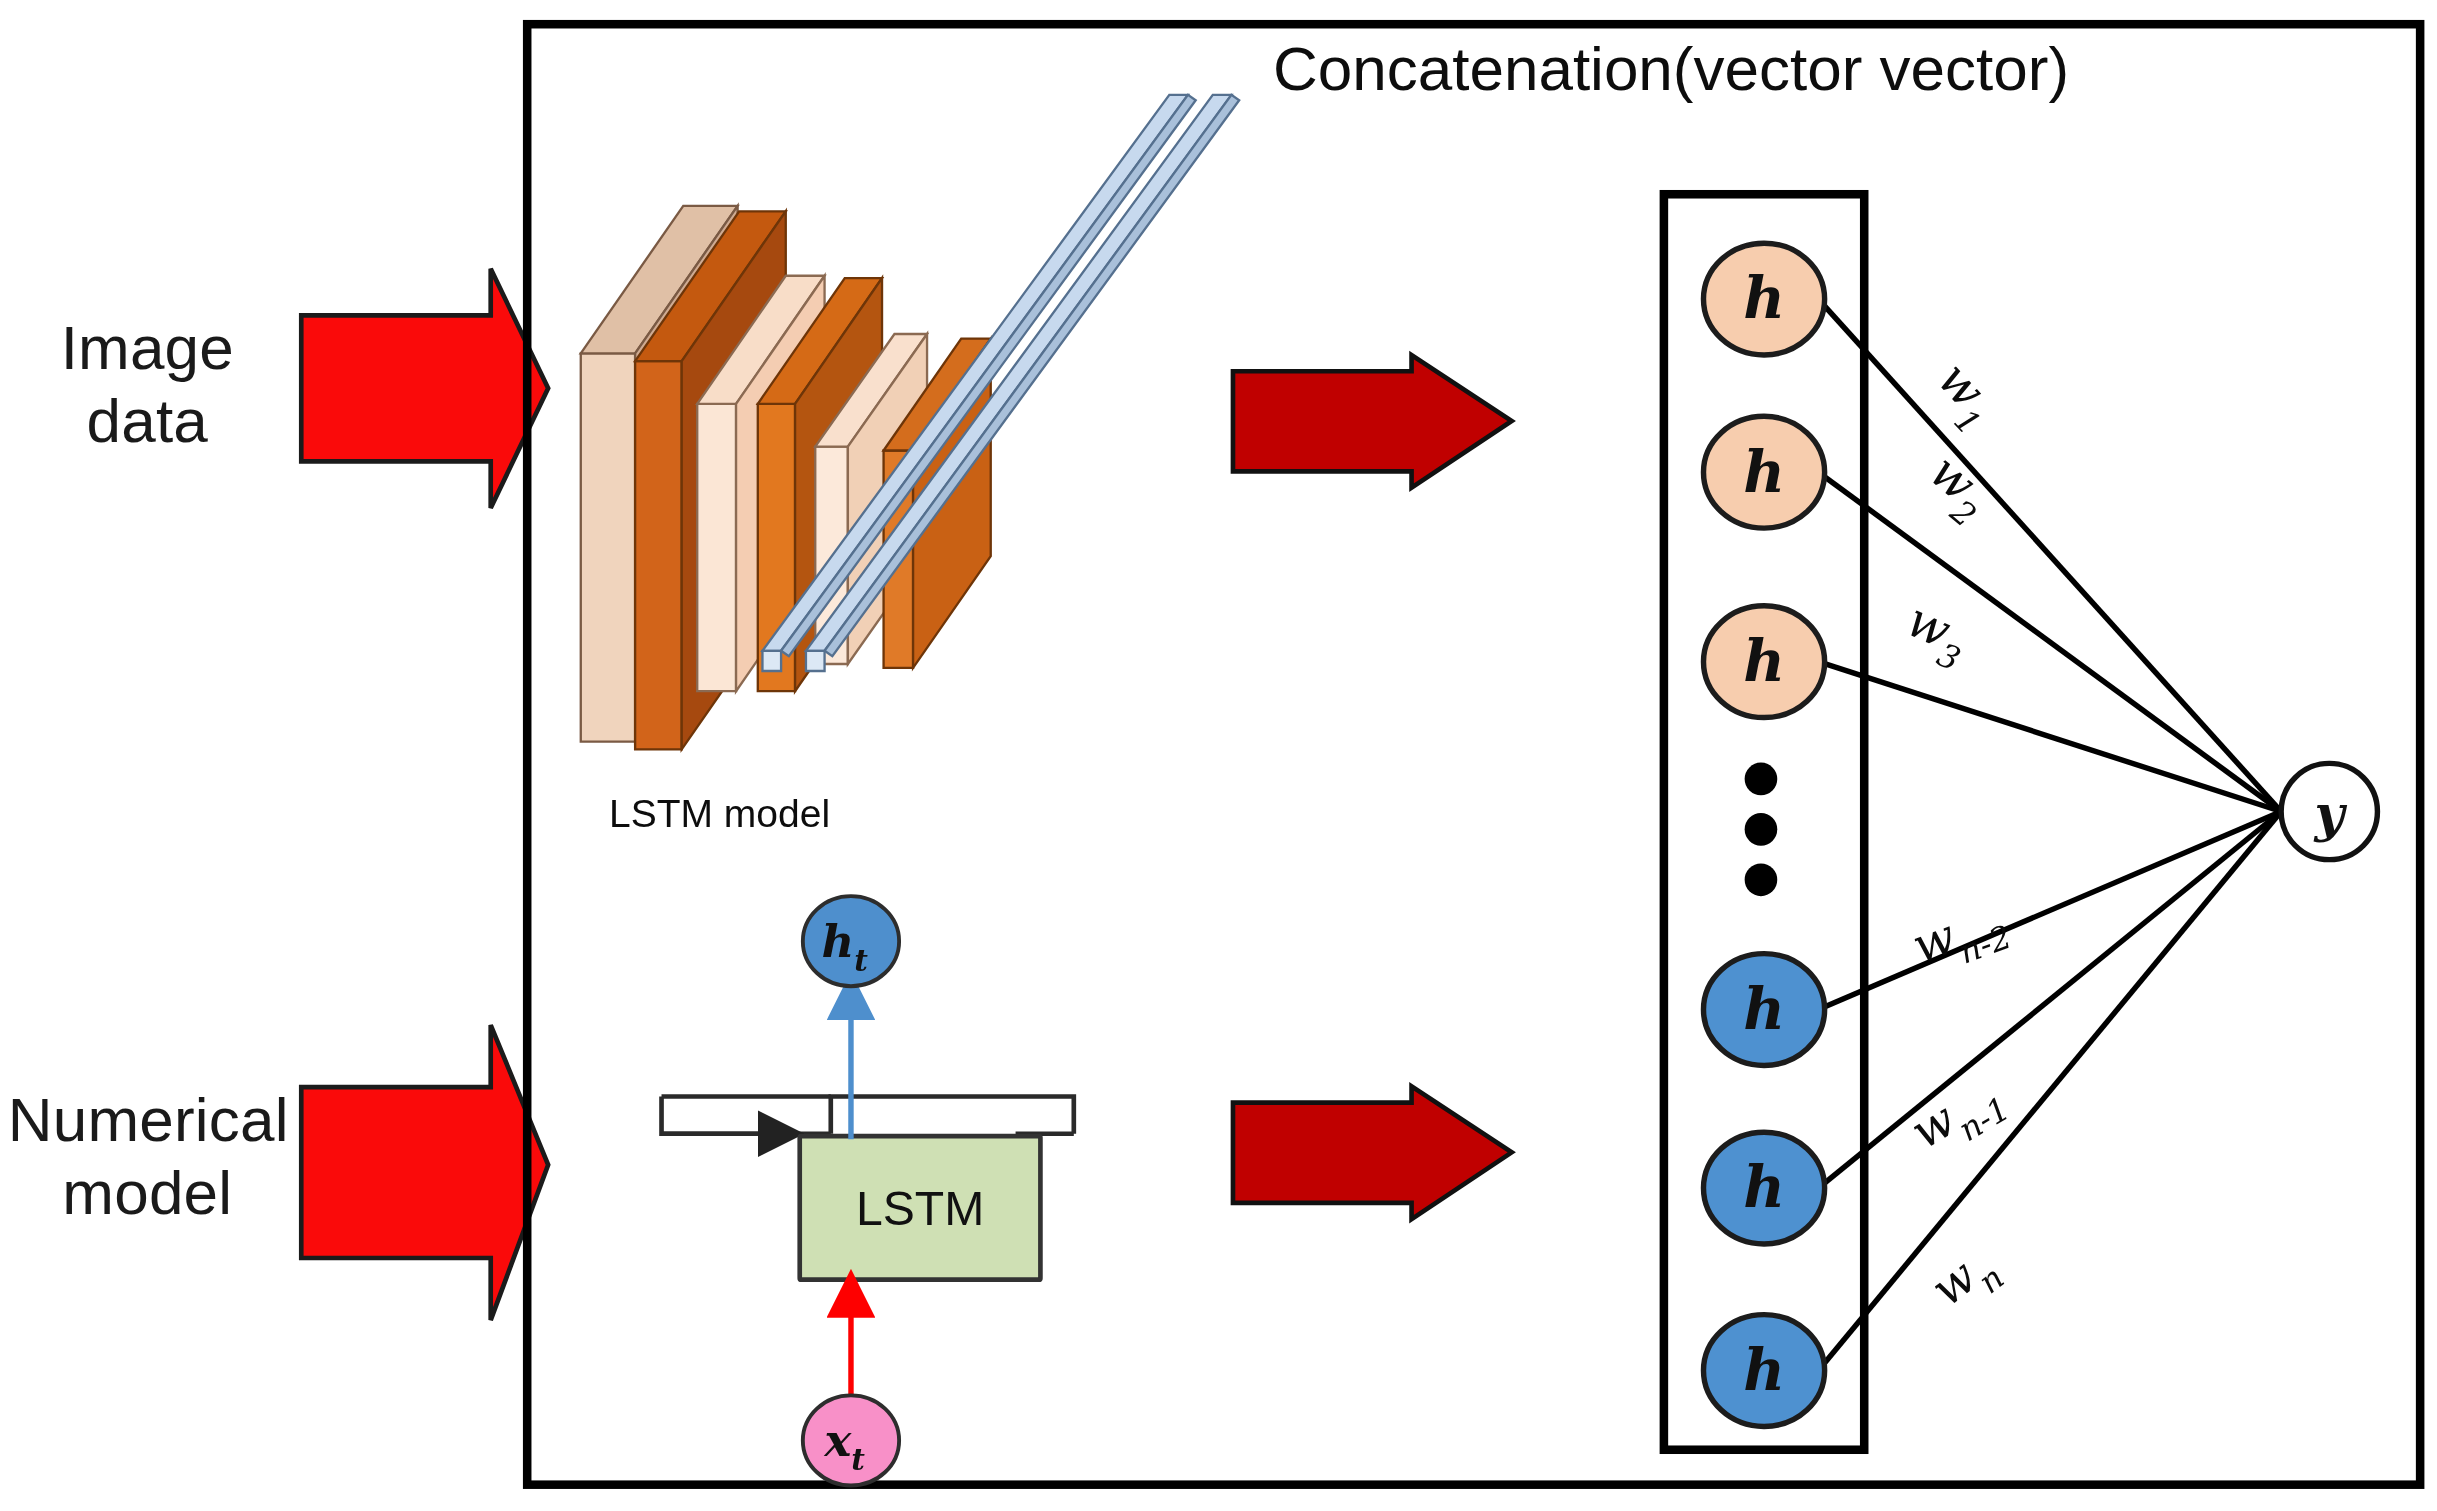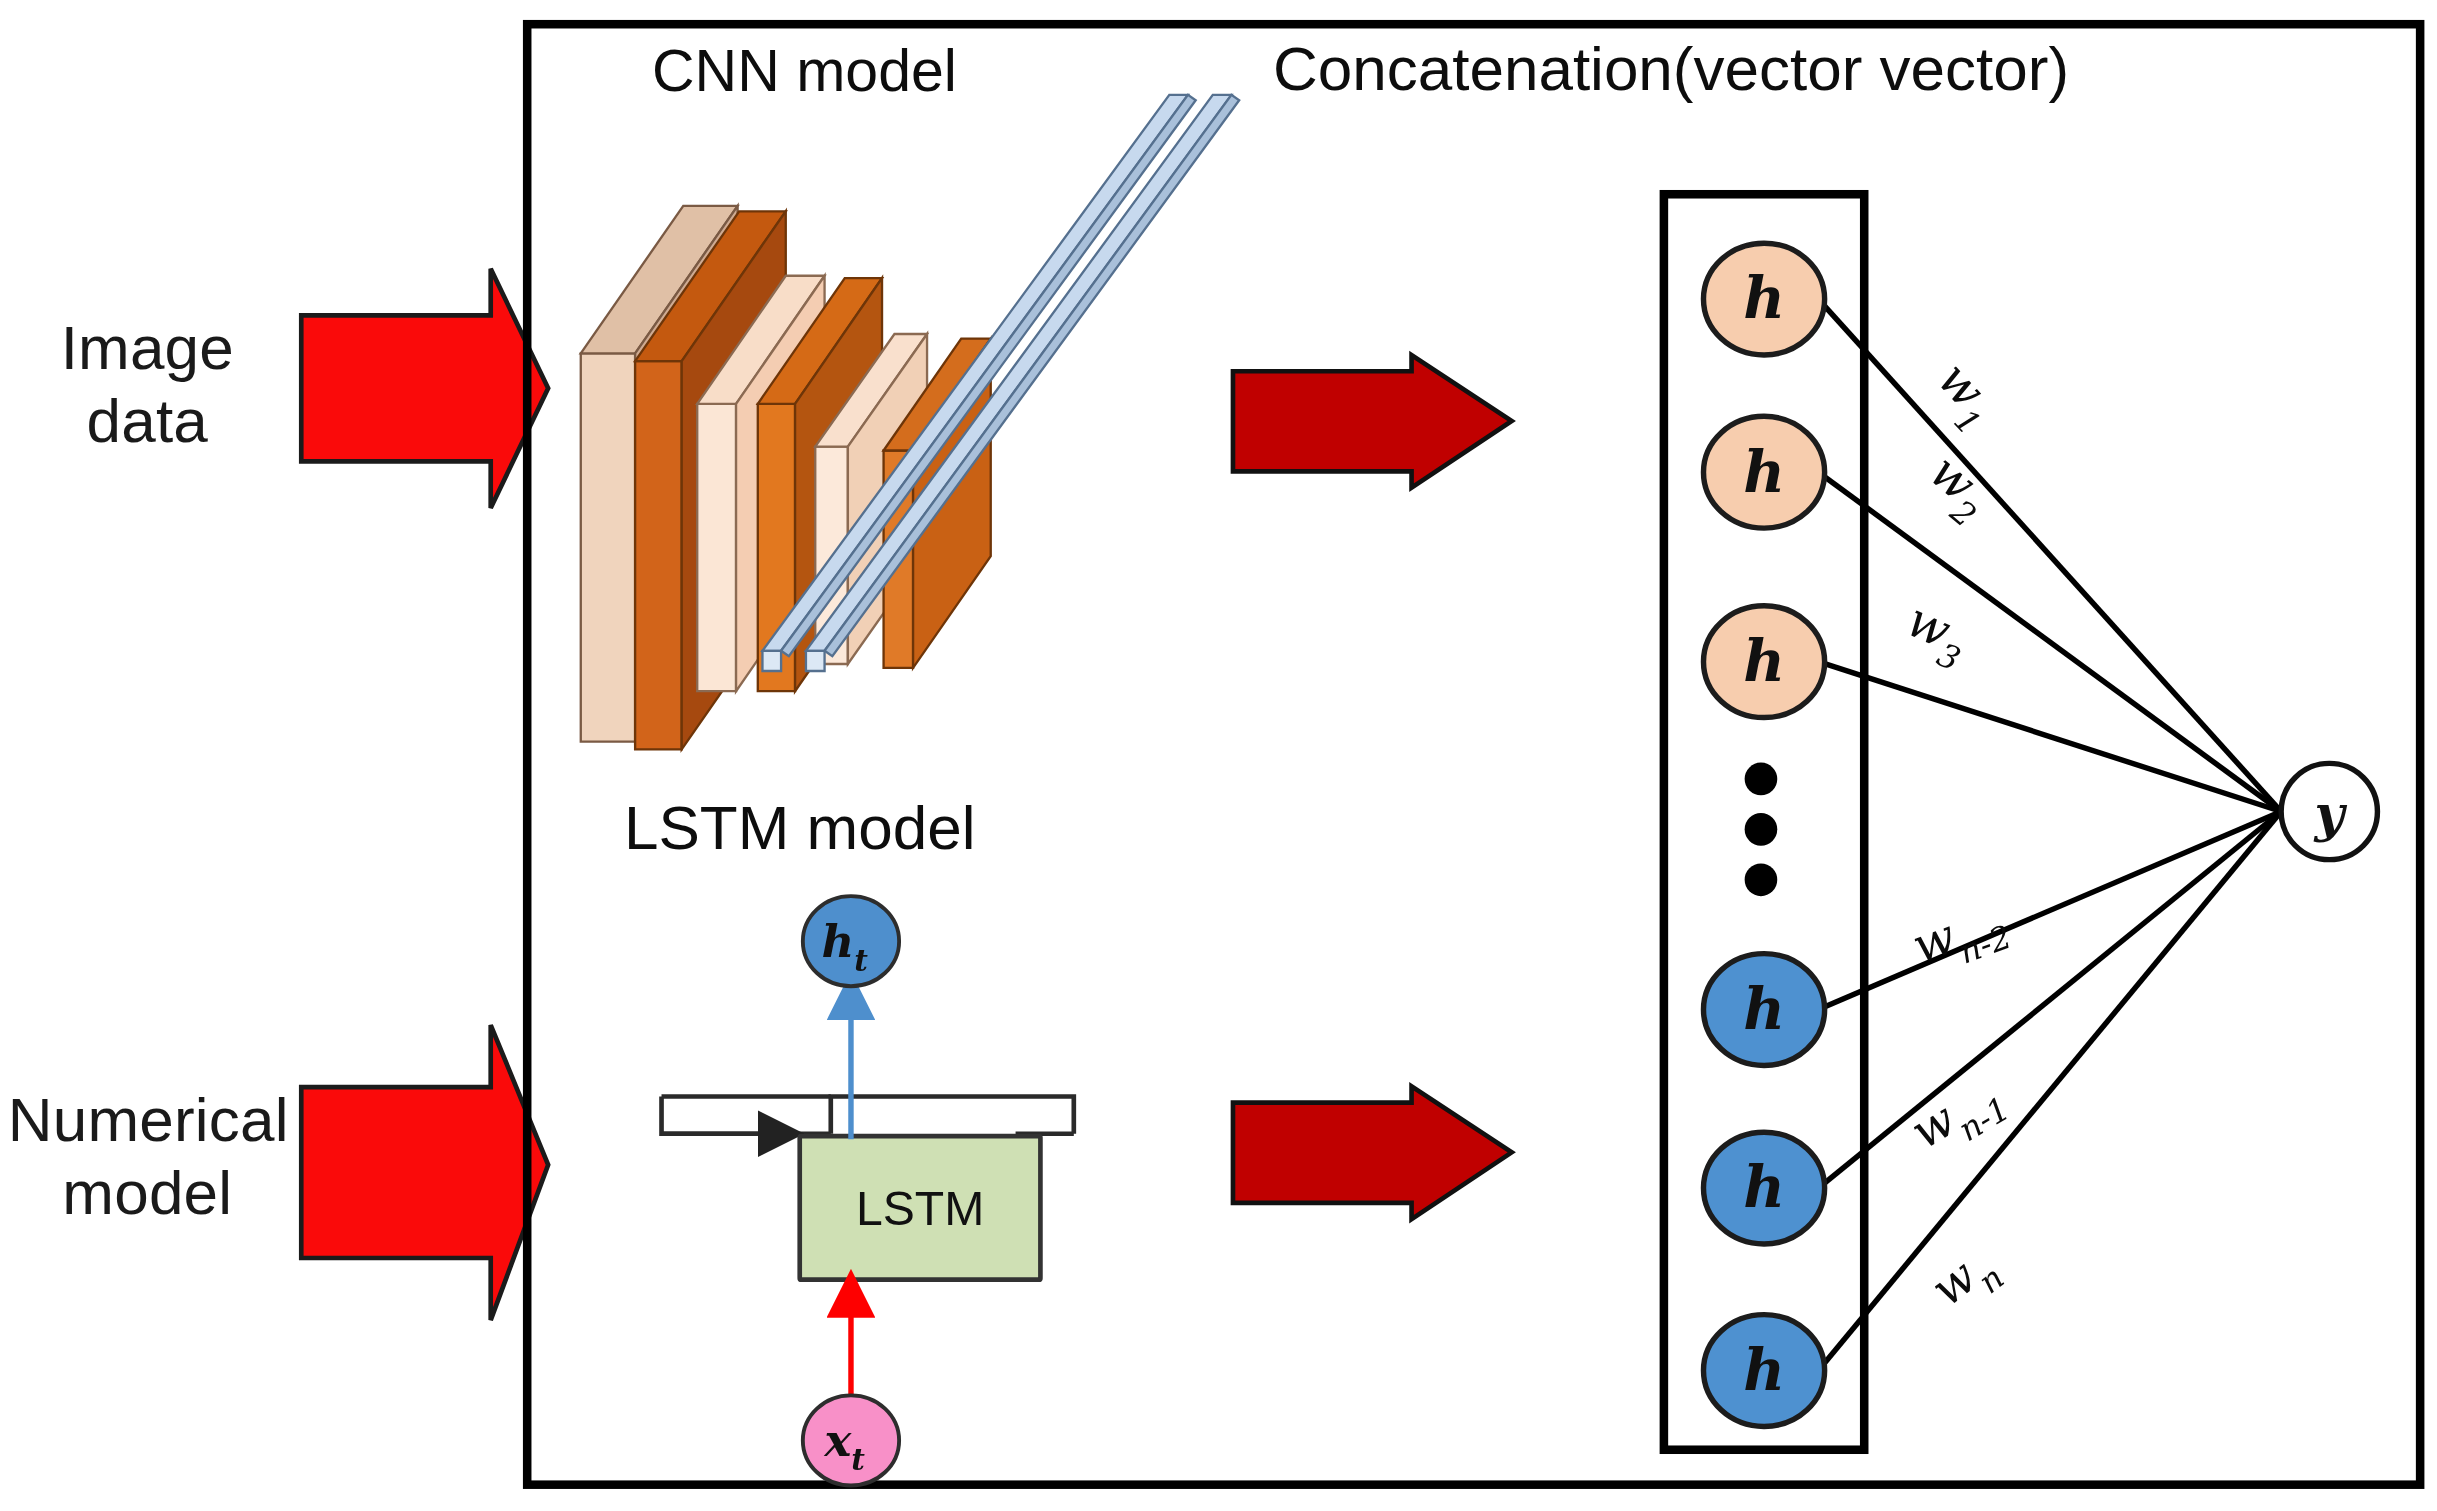--- a/index.html
+++ b/index.html
@@ -38,21 +38,21 @@
 
   
   .panel-title {
     position: absolute;
     font-family: "Liberation Sans", sans-serif;
     color: #0d0d0d;
     white-space: nowrap;
   }
   #cnn-title { left: 652px; top: 37px; font-size: 59px; }
   #concat-title { left: 1273px; top: 33px; font-size: 62px; }
-  #lstm-title { left: 624px; top: 792px; font-size: 62px; }
+  #lstm-title { left: 609px; top: 792px; font-size: 39px; }
 
   
   .node-glyph {
     font-family: "DejaVu Serif", serif;
     font-style: italic;
     font-weight: 700;
     fill: #111111;
   }
   .weight-glyph {
     font-family: "DejaVu Serif", serif;
@@ -245,20 +245,19 @@
     <text class="node-glyph" x="1088" y="1232" font-size="58" text-anchor="middle">
       <tspan>h</tspan><tspan dy="18" font-size="38">t</tspan>
     </text>
 
     <text class="node-glyph" x="1088" y="1875" font-size="58" text-anchor="middle">
       <tspan>x</tspan><tspan dy="18" font-size="38">t</tspan>
     </text>
 
   </svg>
 
-  <div id="cnn-title" class="panel-title">CNN model</div>
 
   <div id="concat-title" class="panel-title">Concatenation(vector vector)</div>
 
   <div id="lstm-title" class="panel-title">LSTM model</div>
 
 </div>
 
 
 </body></html>

